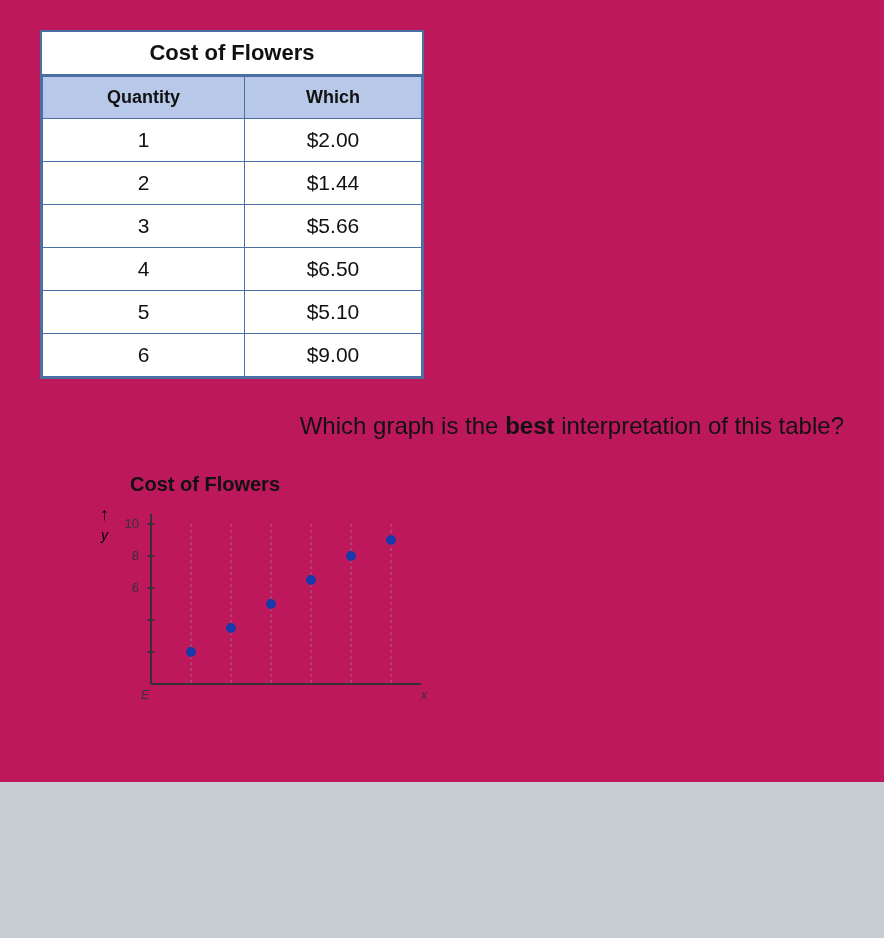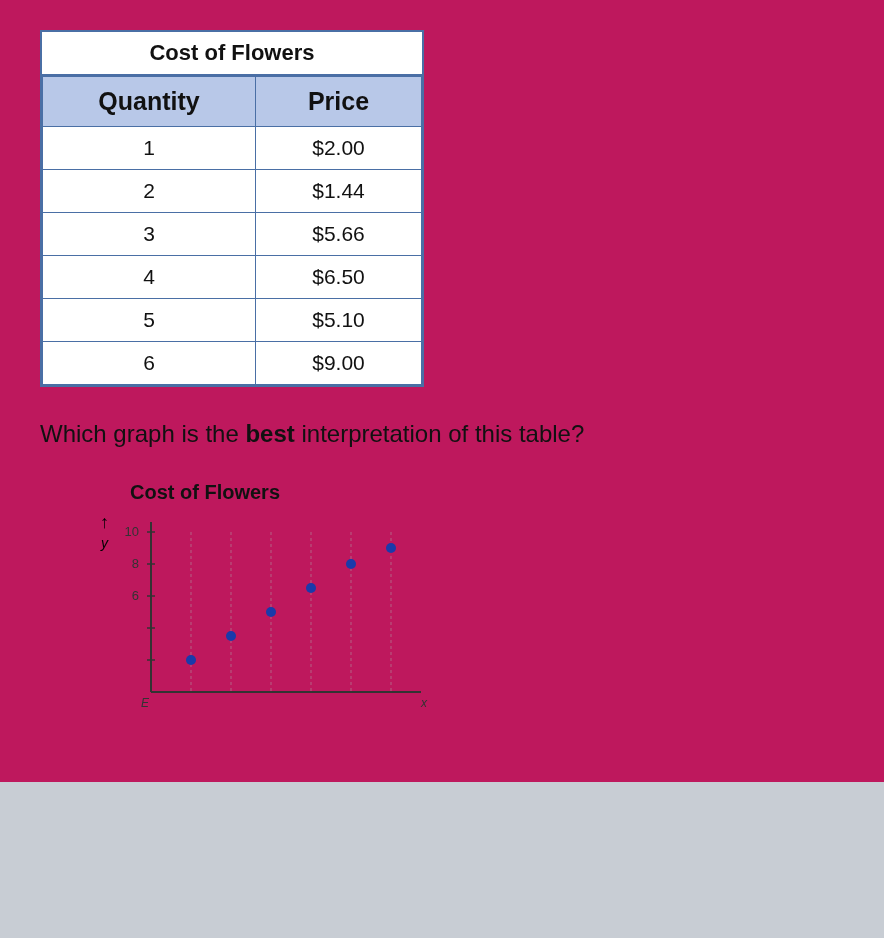--- a/index.html
+++ b/index.html
@@ -39,21 +39,21 @@
       color: #111;
     }
 
     .data-table {
       border-collapse: collapse;
       min-width: 380px;
     }
 
     .data-table th {
       background: #b8c8e8;
-      font-size: 25px;
+      font-size: 18px;
       font-weight: bold;
       padding: 10px 40px;
       border: 1px solid #4a6fa5;
       color: #111;
     }
 
     .data-table td {
       font-size: 21px;
       padding: 9px 40px;
       text-align: center;
@@ -61,20 +61,21 @@
       background: white;
       color: #111;
     }
 
     
     .question-text {
       font-size: 24px;
       color: #111;
       margin-bottom: 30px;
       line-height: 1.4;
+      text-align: right;
     }
 
     .question-text strong {
       font-weight: bold;
     }
 
     
     .graph-section {
       display: flex;
       flex-direction: column;
@@ -107,21 +108,21 @@
 
 <div class="page-container">
 
   
   <div class="table-wrapper">
     <div class="table-title">Cost of Flowers</div>
     <table class="data-table">
       <thead>
         <tr>
           <th>Quantity</th>
-          <th>Price</th>
+          <th>Which</th>
         </tr>
       </thead>
       <tbody id="table-body">
       <tr>
             <td>1</td>
             <td>$2.00</td>
           </tr>
           <tr>
             <td>2</td>
             <td>$1.44</td>

